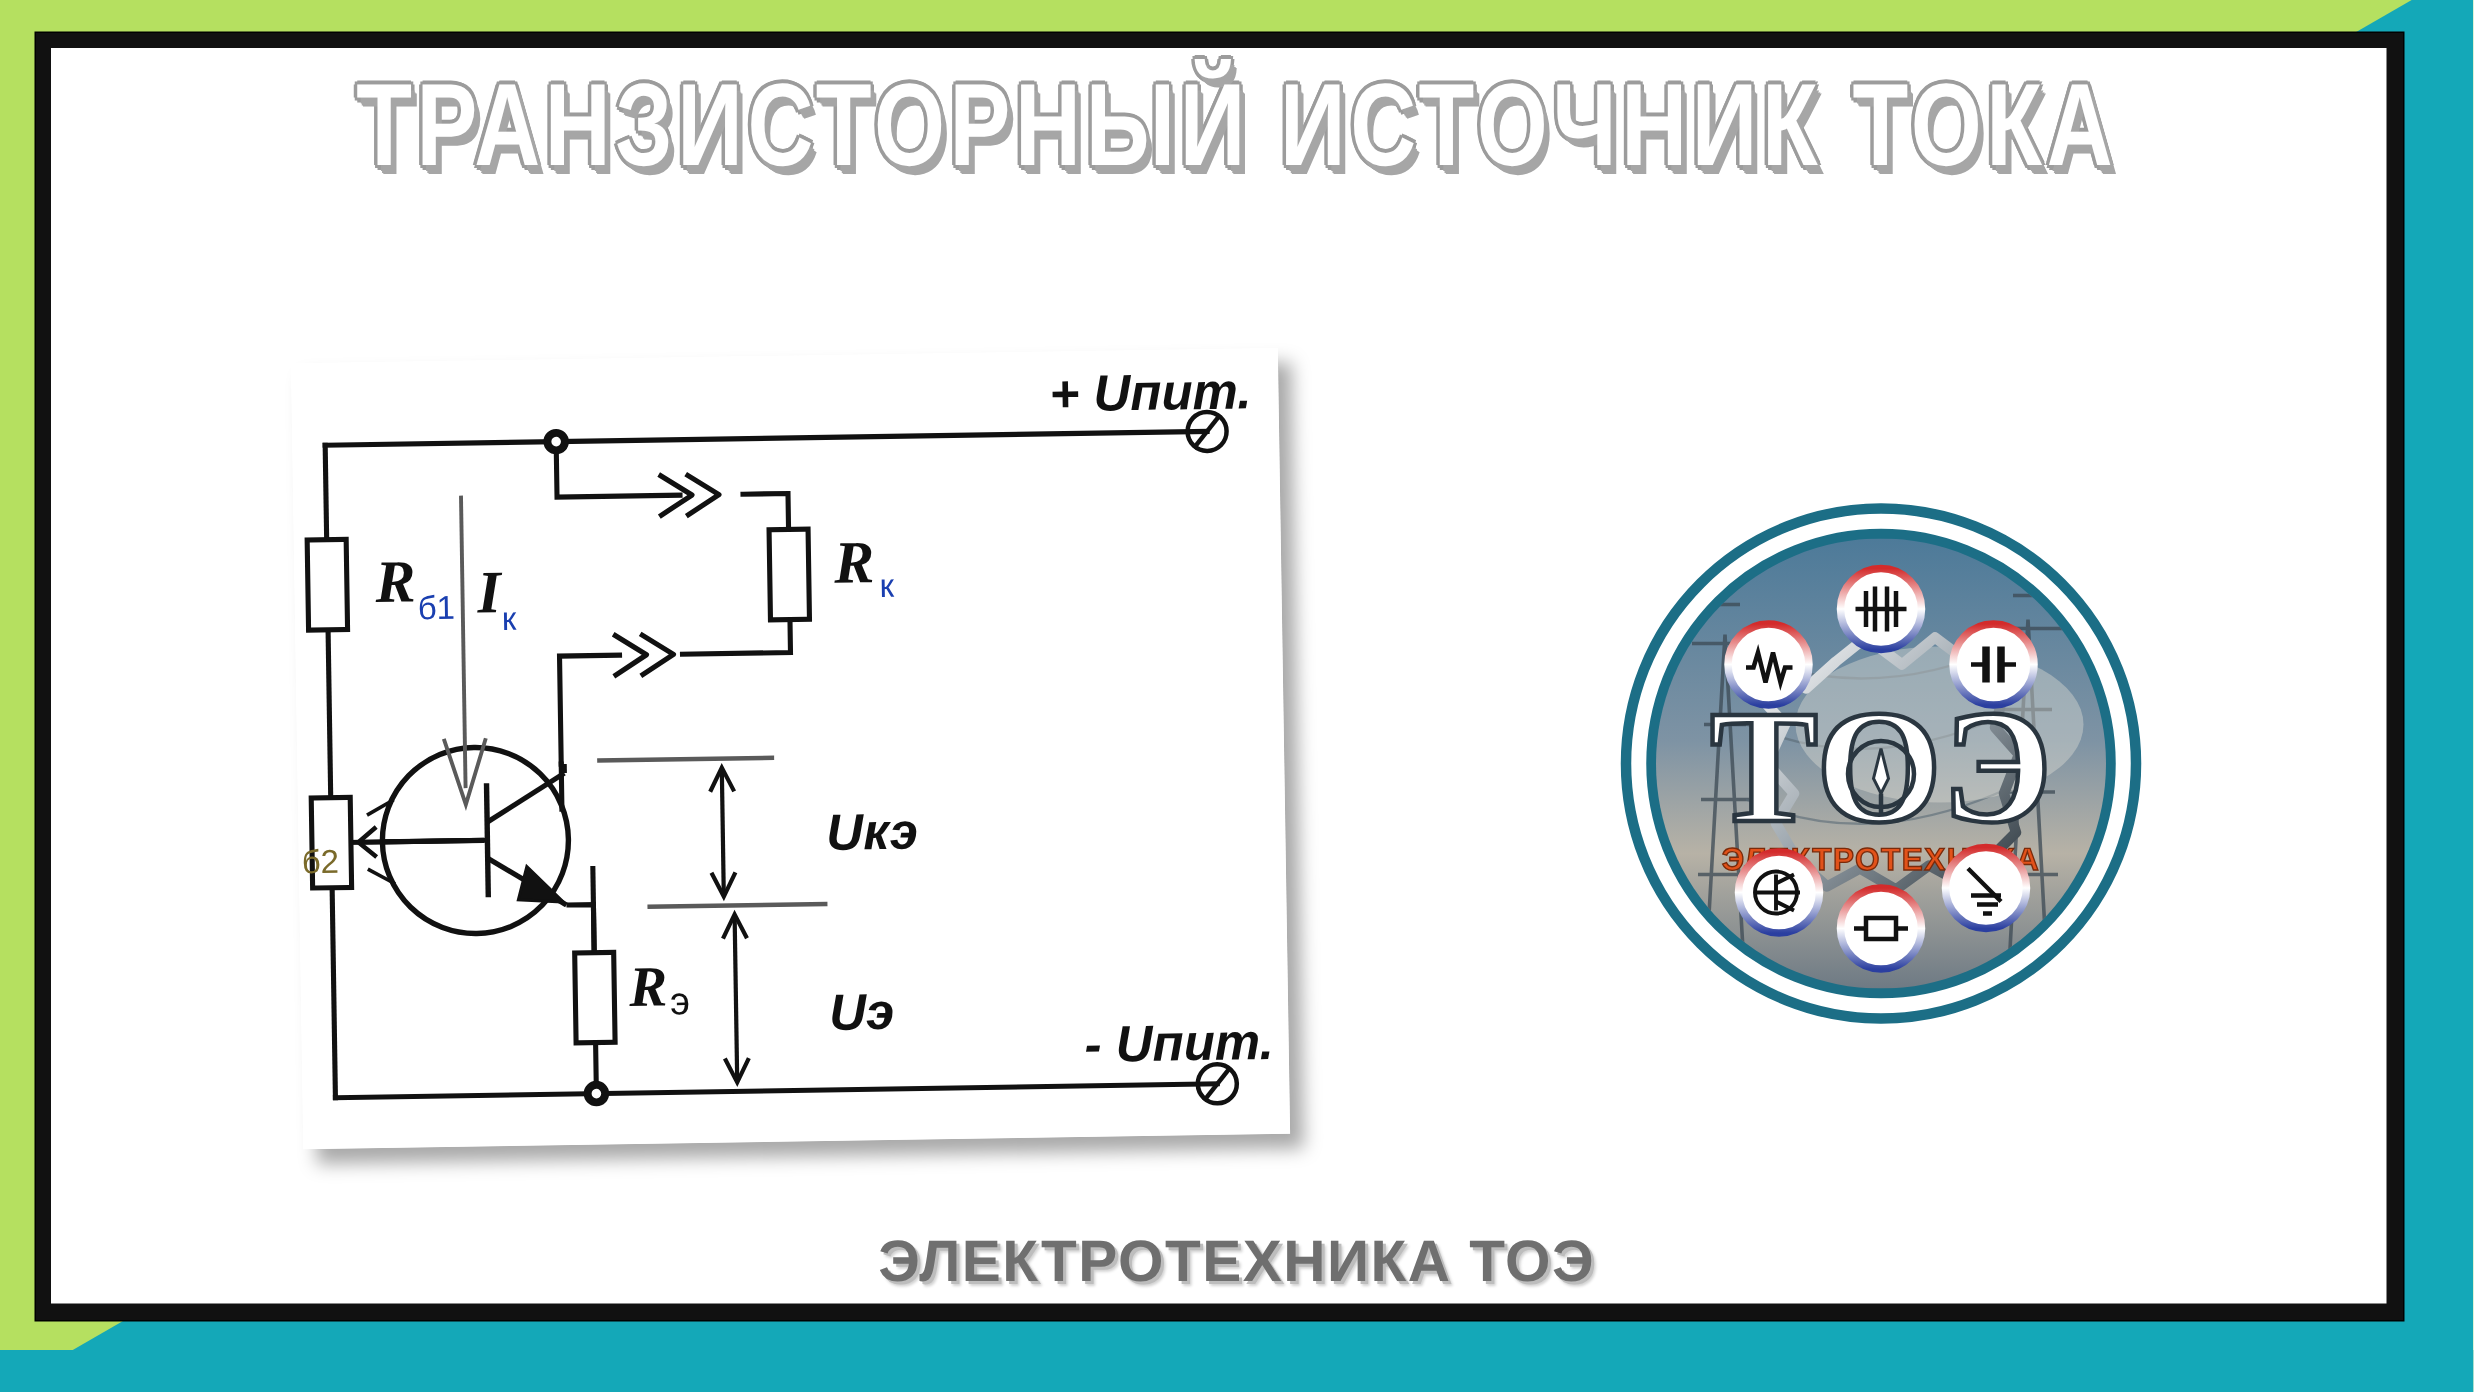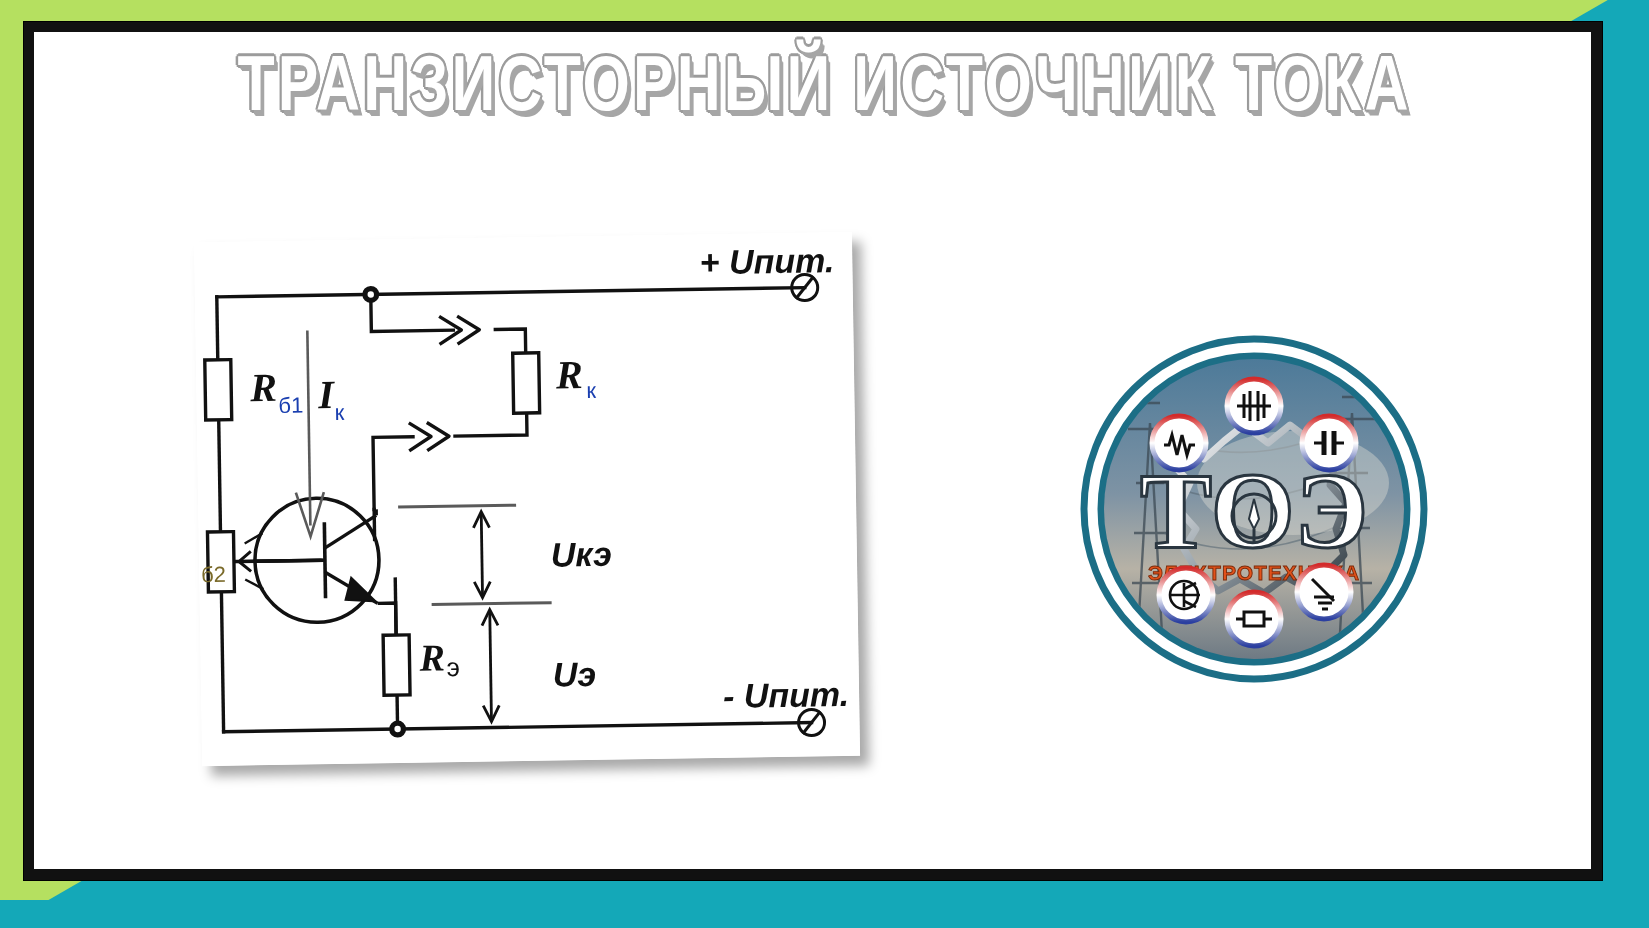--- a/index.html
+++ b/index.html
@@ -294,14 +294,15 @@
       </g>
 
       <g>
         <circle cx="246" cy="259" r="27" fill="#ffffff" stroke="url(#iconrim)" stroke-width="5"></circle>
         <path d="M234,246 L256,268" stroke="#111111" stroke-width="3"></path>
         <path d="M236,264 L256,264 M240,270 L254,270 M244,276 L250,276" stroke="#111111" stroke-width="3"></path>
       </g>
     </svg>
   </div>
 
+  <div class="footer">ЭЛЕКТРОТЕХНИКА ТОЭ</div>
 
 </div>
 
 </body></html>

